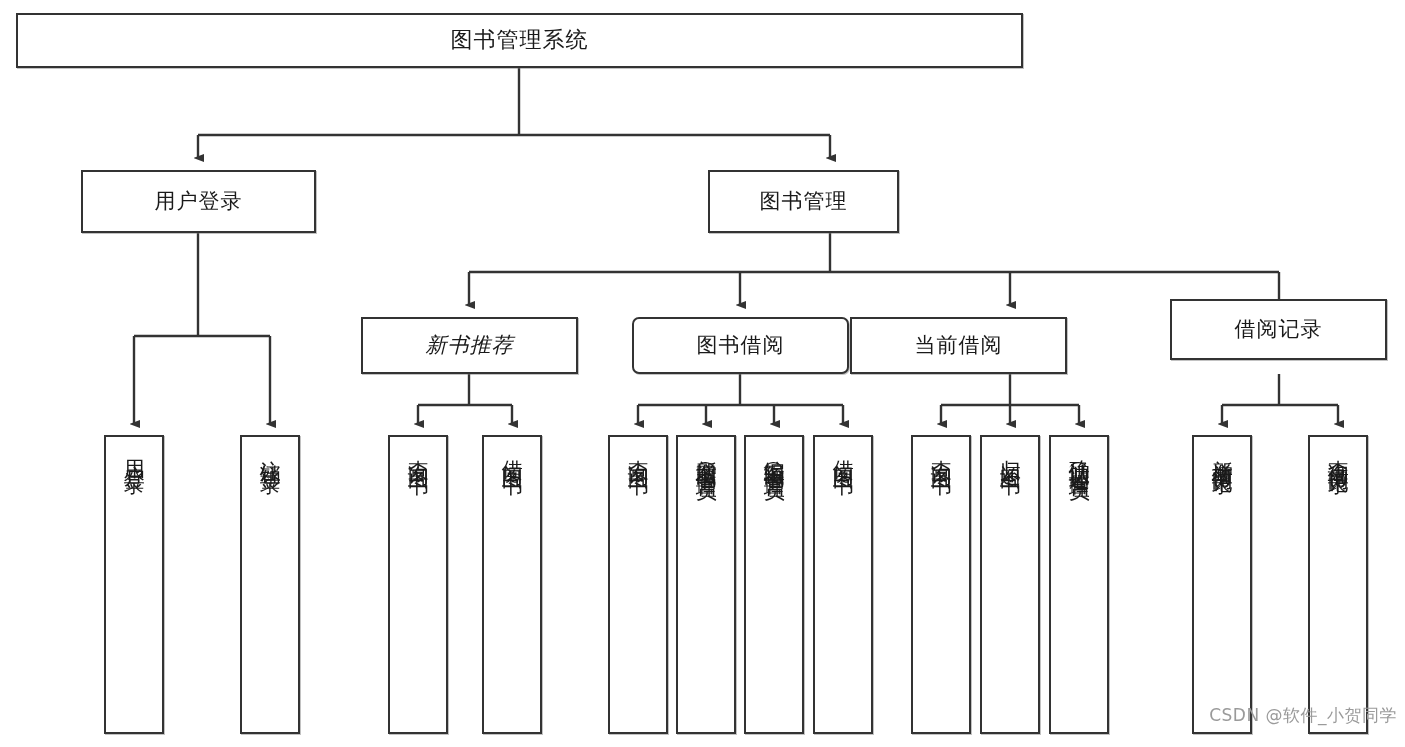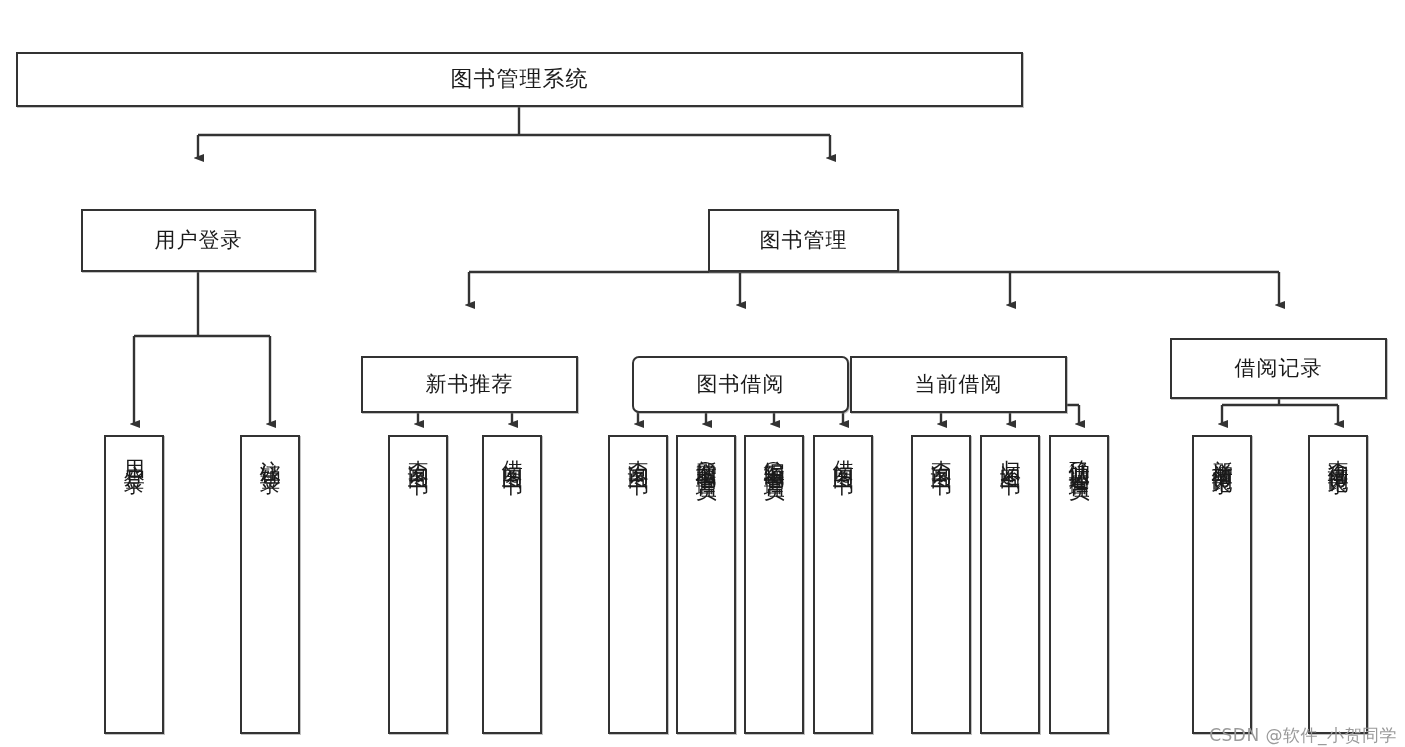--- a/index.html
+++ b/index.html
@@ -33,42 +33,41 @@
     display: flex;
     align-items: center;
     justify-content: center;
     color: #1a1a1a;
     box-shadow: 1px 1px 0 rgba(120,120,120,0.45);
   }
   .node.horiz {
     font-size: 21px;
     letter-spacing: 1px;
     line-height: 1.2;
-    margin-top: 39px;
   }
   .node.root {
     font-size: 22px;
   }
   .node.vert {
     writing-mode: vertical-rl;
     text-orientation: upright;
     font-size: 21px;
     letter-spacing: 5px;
     padding-top: 6px;
     justify-content: flex-start;
     align-items: center;
     line-height: 1.25;
   }
   .node.vert.tall {
     letter-spacing: 3px;
   }
   .watermark {
     position: absolute;
     right: 8px;
-    bottom: 0;
+    bottom: 20px;
     font-size: 17px;
     color: #9a9a9a;
     white-space: nowrap;
     letter-spacing: 0.5px;
   }
 </style>
 </head>
 <body>
 
 <div id="canvas">
@@ -121,21 +120,21 @@
       <path d="M1222,405 L1222,424" marker-end="url(#arrow)"></path>
       <path d="M1338,405 L1338,424" marker-end="url(#arrow)"></path>
     </g>
   </svg>
 
   <div class="node horiz root" style="left:16px; top:13px; width:1007px; height:55px;">图书管理系统</div>
 
   <div class="node horiz" style="left:81px; top:170px; width:235px; height:63px;">用户登录</div>
   <div class="node horiz" style="left:708px; top:170px; width:191px; height:63px;">图书管理</div>
 
-  <div class="node horiz" style="left:361px; top:317px; width:217px; height:57px;">新书推荐</div>
+  <div class="node horiz" style="left:361px; top:317px; width:217px; height:57px;font-style:italic;">新书推荐</div>
   <div class="node horiz" style="left:632px; top:317px; width:217px; height:57px;border-radius:7px;">图书借阅</div>
   <div class="node horiz" style="left:850px; top:317px; width:217px; height:57px;">当前借阅</div>
   <div class="node horiz" style="left:1170px; top:299px; width:217px; height:61px;">借阅记录</div>
 
   <div class="node vert" style="left:104px; top:435px; width:60px; height:299px;">用户登录</div>
   <div class="node vert" style="left:240px; top:435px; width:60px; height:299px;">注销登录</div>
 
   <div class="node vert" style="left:388px; top:435px; width:60px; height:299px;">查询图书</div>
   <div class="node vert" style="left:482px; top:435px; width:60px; height:299px;">借阅图书</div>
 

